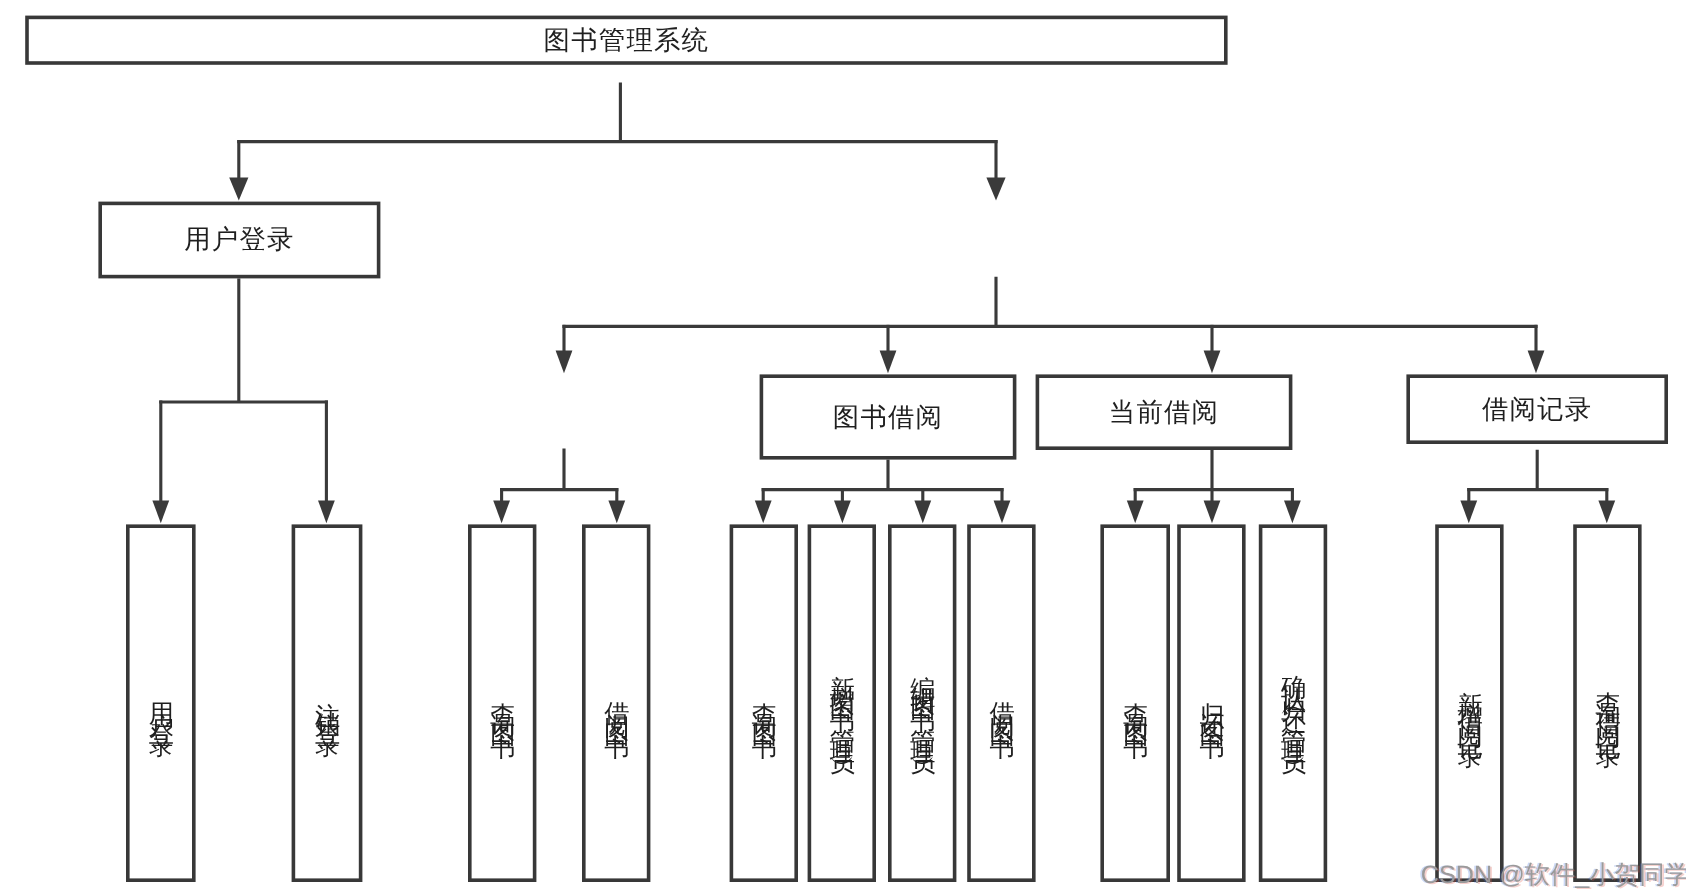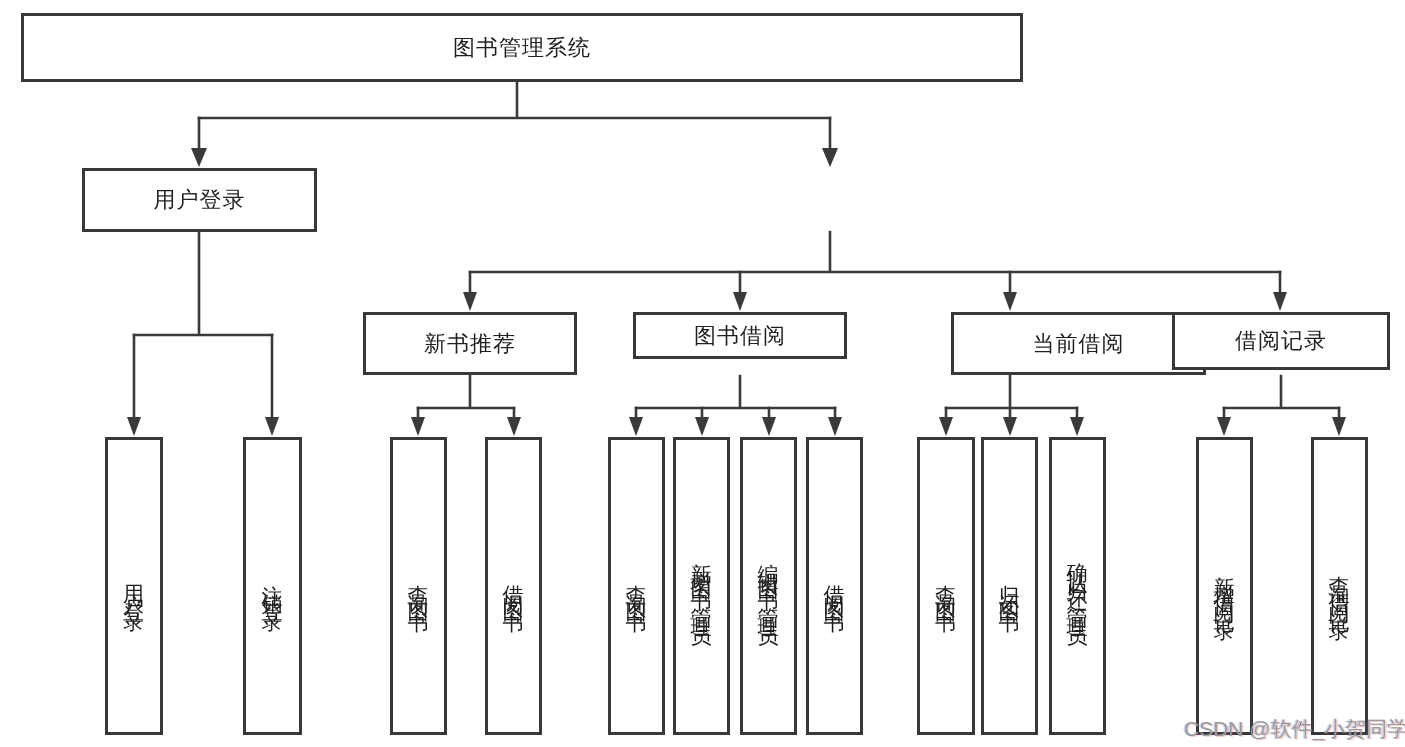--- a/index.html
+++ b/index.html
@@ -125,35 +125,32 @@
         <polygon class="arrowhead" points="1003,417 1017,417 1010,436"></polygon>
       <line class="ln" x1="1077" y1="408" x2="1077" y2="419"></line>
         <polygon class="arrowhead" points="1070,417 1084,417 1077,436"></polygon>
       <line class="ln" x1="1224" y1="408" x2="1224" y2="419"></line>
         <polygon class="arrowhead" points="1217,417 1231,417 1224,436"></polygon>
       <line class="ln" x1="1339" y1="408" x2="1339" y2="419"></line>
         <polygon class="arrowhead" points="1332,417 1346,417 1339,436"></polygon>
     </g>
   </svg>
 
-  <div class="box h-box" style="left:21px;top:13px;width:1002px;height:69px">
+  <div class="box h-box" style="left:21px;top:13px;width:1002px;height:41px">
     <span>图书管理系统</span>
   </div>
 
   <div class="box h-box" style="left:82px;top:168px;width:235px;height:64px">
     <span>用户登录</span>
   </div>
 
-  <div class="box h-box" style="left:363px;top:312px;width:214px;height:63px">
-    <span>新书推荐</span>
-  </div>
-  <div class="box h-box" style="left:633px;top:312px;width:214px;height:47px">
+  <div class="box h-box" style="left:633px;top:312px;width:214px;height:71px">
     <span>图书借阅</span>
   </div>
-  <div class="box h-box" style="left:951px;top:312px;width:255px;height:63px">
+  <div class="box h-box" style="left:863px;top:312px;width:214px;height:63px">
     <span>当前借阅</span>
   </div>
   <div class="box h-box" style="left:1172px;top:312px;width:218px;height:58px">
     <span>借阅记录</span>
   </div>
 
   <div class="box v-box" style="left:105px;top:437px;width:58px;height:298px">
     <span>用户登录</span>
   </div>
   <div class="box v-box" style="left:243px;top:437px;width:59px;height:298px">

